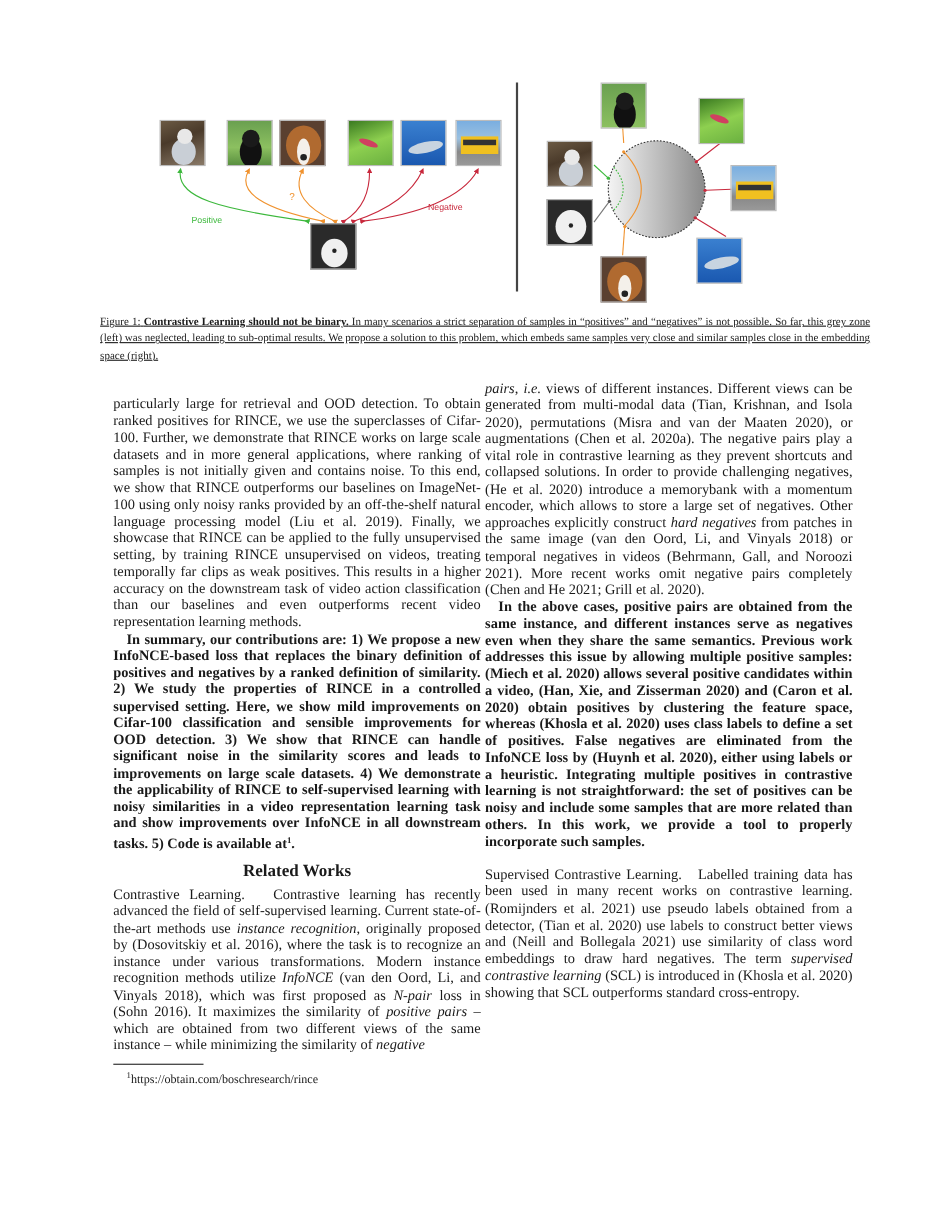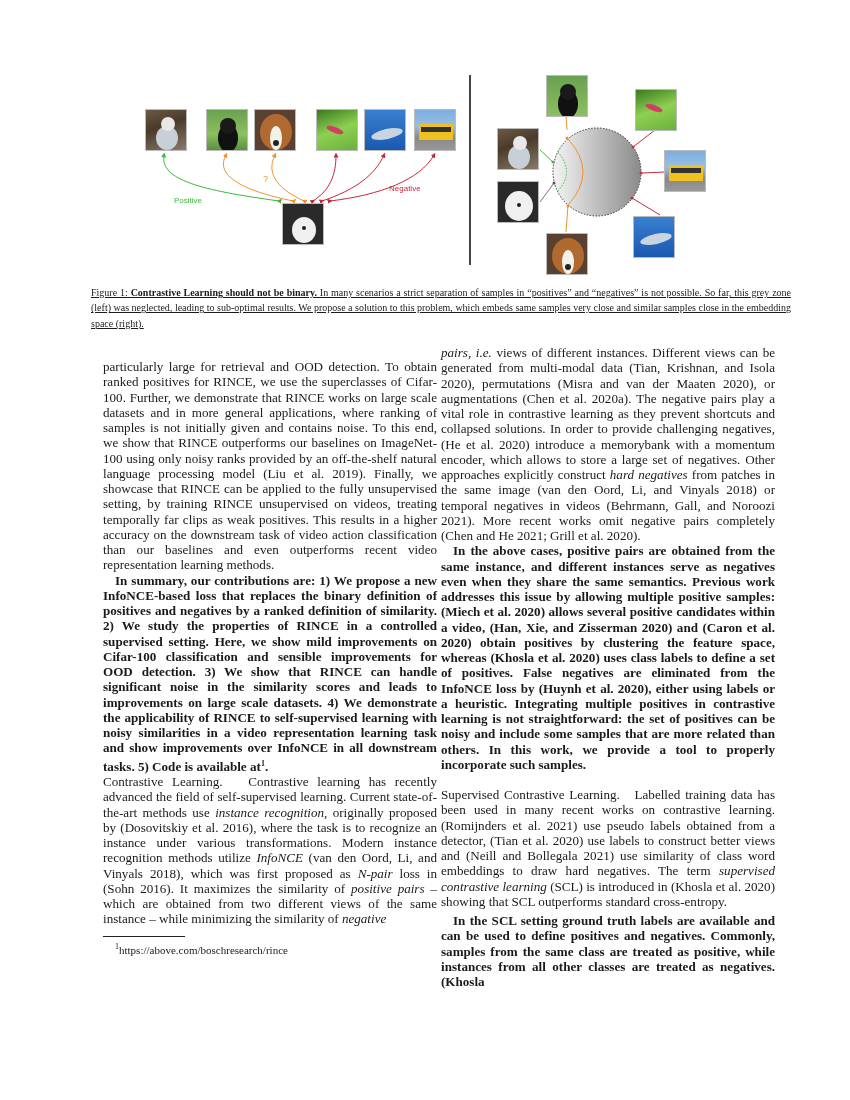--- a/index.html
+++ b/index.html
@@ -168,23 +168,23 @@
 
   <div class="caption">
     <span>Figure 1:</span>
     <b>Contrastive Learning should not be binary.</b><span> In many scenarios a strict separation of samples in “positives” and “negatives” is not possible. So far, this grey zone (left) was neglected, leading to sub-optimal results. We propose a solution to this problem, which embeds same samples very close and similar samples close in the embedding space (right).</span>
   </div>
 </div>
 
 <div class="col" style="left:61px;top:359px;margin-left:42px;">
   <p>particularly large for retrieval and OOD detection. To obtain ranked positives for RINCE, we use the superclasses of Cifar-100. Further, we demonstrate that RINCE works on large scale datasets and in more general applications, where ranking of samples is not initially given and contains noise. To this end, we show that RINCE outperforms our baselines on ImageNet-100 using only noisy ranks provided by an off-the-shelf natural language processing model (Liu et al. 2019). Finally, we showcase that RINCE can be applied to the fully unsupervised setting, by training RINCE unsupervised on videos, treating temporally far clips as weak positives. This results in a higher accuracy on the downstream task of video action classification than our baselines and even outperforms recent video representation learning methods.</p>
   <p class="indent"><span>In summary, our contributions are: 1) We propose a new InfoNCE-based loss that replaces the binary definition of positives and negatives by a ranked definition of similarity. 2) We study the properties of RINCE in a controlled supervised setting. Here, we show mild improvements on Cifar-100 classification and sensible improvements for OOD detection. 3) We show that RINCE can handle significant noise in the similarity scores and leads to improvements on large scale datasets. 4) We demonstrate the applicability of RINCE to self-supervised learning with noisy similarities in a video representation learning task and show improvements over InfoNCE in all downstream tasks. 5) Code is available at</span><sup>1</sup><span>.</span></p>
+  <div class="sec-title">Related Works</div>
   <p><span class="runin">Contrastive Learning.</span><span style="white-space:pre-wrap;">   Contrastive learning has recently advanced the field of self-supervised learning. Current state-of-the-art methods use </span><i>instance recognition</i><span>, originally proposed by (Dosovitskiy et al. 2016), where the task is to recognize an instance under various transformations. Modern instance recognition methods utilize </span><i>InfoNCE</i><span> (van den Oord, Li, and Vinyals 2018), which was first proposed as </span><i>N-pair</i><span> loss in (Sohn 2016). It maximizes the similarity of </span><i>positive pairs</i><span> – which are obtained from two different views of the same instance – while minimizing the similarity of </span><i>negative</i></p>
   <div class="footnote-rule"></div>
-  <div class="footnote"><sup>1</sup><span>https://above.com/boschresearch/rince</span></div>
+  <div class="footnote"><sup>1</sup><span>https://obtain.com/boschresearch/rince</span></div>
 </div>
 
 <div class="col" style="left:441px;top:345px;">
   <p><i>pairs</i><span>, </span><i>i.e.</i><span> views of different instances. Different views can be generated from multi-modal data (Tian, Krishnan, and Isola 2020), permutations (Misra and van der Maaten 2020), or augmentations (Chen et al. 2020a). The negative pairs play a vital role in contrastive learning as they prevent shortcuts and collapsed solutions. In order to provide challenging negatives, (He et al. 2020) introduce a memorybank with a momentum encoder, which allows to store a large set of negatives. Other approaches explicitly construct </span><i>hard negatives</i><span> from patches in the same image (van den Oord, Li, and Vinyals 2018) or temporal negatives in videos (Behrmann, Gall, and Noroozi 2021). More recent works omit negative pairs completely (Chen and He 2021; Grill et al. 2020).</span></p>
   <p class="indent">In the above cases, positive pairs are obtained from the same instance, and different instances serve as negatives even when they share the same semantics. Previous work addresses this issue by allowing multiple positive samples: (Miech et al. 2020) allows several positive candidates within a video, (Han, Xie, and Zisserman 2020) and (Caron et al. 2020) obtain positives by clustering the feature space, whereas (Khosla et al. 2020) uses class labels to define a set of positives. False negatives are eliminated from the InfoNCE loss by (Huynh et al. 2020), either using labels or a heuristic. Integrating multiple positives in contrastive learning is not straightforward: the set of positives can be noisy and include some samples that are more related than others. In this work, we provide a tool to properly incorporate such samples.</p>
   <p class="para-gap" style="margin-top:15px;"><span class="runin">Supervised Contrastive Learning.</span><span style="white-space:pre-wrap;">   Labelled training data has been used in many recent works on contrastive learning. (Romijnders et al. 2021) use pseudo labels obtained from a detector, (Tian et al. 2020) use labels to construct better views and (Neill and Bollegala 2021) use similarity of class word embeddings to draw hard negatives. The term </span><i>supervised contrastive learning</i><span> (SCL) is introduced in (Khosla et al. 2020) showing that SCL outperforms standard cross-entropy.</span></p>
-  <p class="indent" style="margin-top:4px;">In the SCL setting ground truth labels are available and can be used to define positives and negatives. Commonly, samples from the same class are treated as positive, while instances from all other classes are treated as negatives. (Khosla</p>
 </div>
 
 </body></html>

